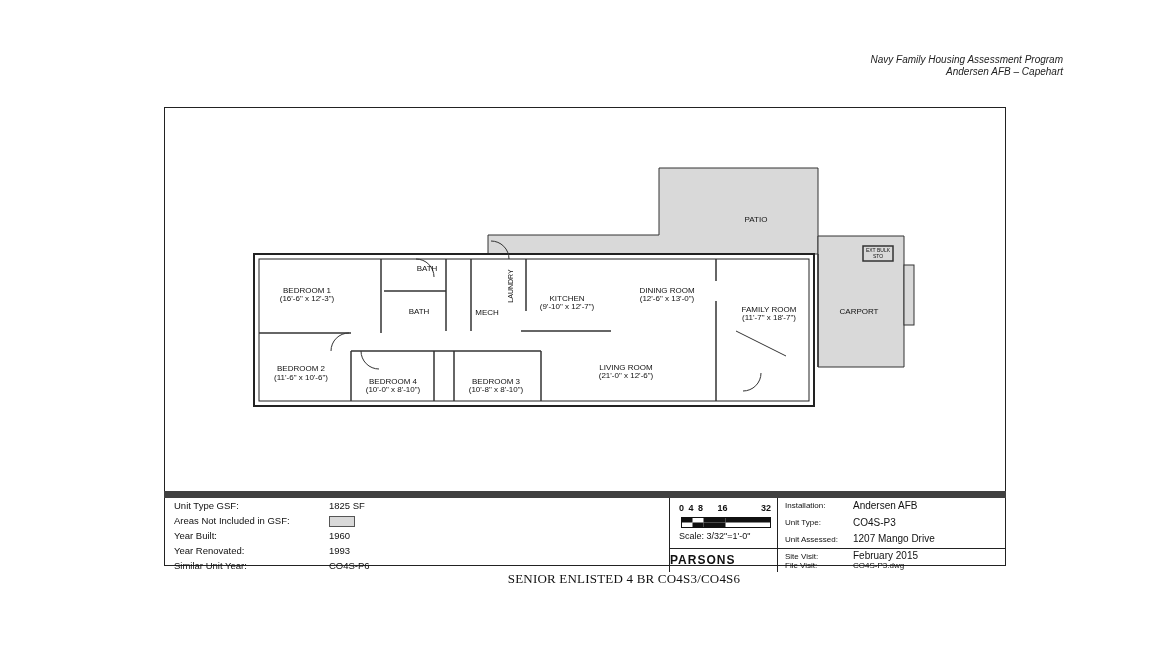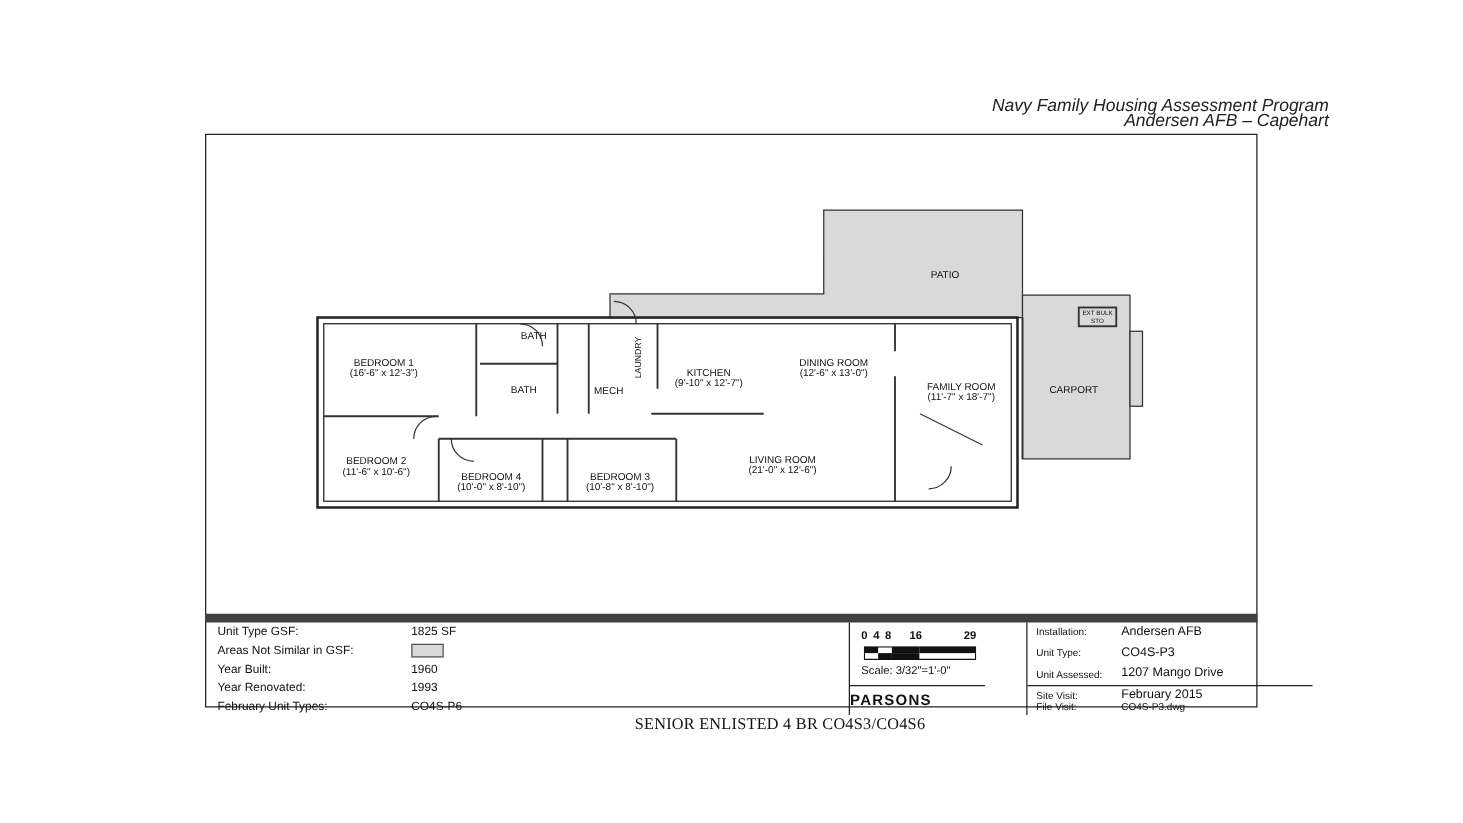--- a/index.html
+++ b/index.html
@@ -1,26 +1,26 @@
 <!DOCTYPE html>
 <html><head>
 <meta charset="utf-8">
 <style>
   html, body { margin:0; padding:0; background:#ffffff; }
   body { width:1170px; height:658px; position:relative; overflow:hidden; font-family:"Liberation Sans", sans-serif; color:#111; }
-  .hdr { position:absolute; right:107px; top:54px; text-align:right; font-style:italic; font-size:14px; line-height:12px; color:#222;margin-top:24px; }
+  .hdr { position:absolute; right:107px; top:54px; text-align:right; font-style:italic; font-size:10px; line-height:12px; color:#222; }
   .sheet { position:absolute; left:164px; top:107px; width:842px; height:459px; border:1px solid #222; box-sizing:border-box; }
   .plan { position:absolute; left:0; top:0; }
   .tb { position:absolute; left:164px; top:491px; width:842px; height:75px; border-top:7px solid #404040; box-sizing:border-box; font-size:9.5px; }
   .tb .left { position:absolute; left:0; top:0; width:505px; height:74px; }
   .tb .row { position:absolute; left:10px; height:15px; line-height:15px; }
   .tb .val { position:absolute; left:165px; height:15px; line-height:15px; }
   .swatch { display:inline-block; width:24px; height:9px; background:#d9d9d9; border:1px solid #555; vertical-align:middle; }
-  .tb .scale { position:absolute; left:505px; top:0; width:108px; height:74px; border-left:1px solid #222;margin-left:10px; }
-  .tb .right { position:absolute; left:613px; top:0; width:228px; height:74px; border-left:1px solid #222;margin-left:44px; }
+  .tb .scale { position:absolute; left:505px; top:0; width:108px; height:74px; border-left:1px solid #222; }
+  .tb .right { position:absolute; left:613px; top:0; width:228px; height:74px; border-left:1px solid #222; }
   .lbl-s { font-size:8px; }
   .val-s { font-size:10px; }
   .caption { position:absolute; left:0; width:1170px; top:571px; text-align:center; font-family:"Liberation Serif", serif; font-size:13px; letter-spacing:0.2px;padding-left:39px; }
   .roomtxt { font-family:"Liberation Sans", sans-serif; font-size:8px; fill:#111; text-anchor:middle; }
 </style>
 </head>
 <body>
 
 <div class="hdr">
   <div>Navy Family Housing Assessment Program</div>
@@ -95,37 +95,37 @@
       <text class="roomtxt" x="877" y="257" style="font-size:5px">STO</text>
       <text class="roomtxt" x="0" y="0" transform="translate(512,285) rotate(-90)" style="font-size:7px">LAUNDRY</text>
     </g>
   </svg>
 </div>
 
 <div class="tb">
   <div class="left">
     <div class="row" style="top:0">Unit Type GSF:</div>
     <div class="val" style="top:0">1825 SF</div>
-    <div class="row" style="top:15px">Areas Not Similar in GSF:</div>
+    <div class="row" style="top:15px">Areas Not Included in GSF:</div>
     <div class="val" style="top:15px"><span class="swatch"></span></div>
     <div class="row" style="top:30px">Year Built:</div>
     <div class="val" style="top:30px">1960</div>
     <div class="row" style="top:45px">Year Renovated:</div>
     <div class="val" style="top:45px">1993</div>
-    <div class="row" style="top:60px">February Unit Types:</div>
+    <div class="row" style="top:60px">Similar Unit Year:</div>
     <div class="val" style="top:60px">CO4S-P6</div>
   </div>
 
   <div class="scale">
     <div style="position:absolute;left:9px;top:5px;font-size:9px;font-weight:bold;width:92px;">
       <span>0</span>
       <span style="margin-left:2px">4</span>
       <span style="margin-left:2px">8</span>
       <span style="margin-left:12px">16</span>
-      <span style="position:absolute;right:0">29</span>
+      <span style="position:absolute;right:0">32</span>
     </div>
     <svg style="position:absolute;left:11px;top:19px" width="90" height="11">
       <rect x="0.5" y="0.5" width="89" height="10" fill="#fff" stroke="#111"></rect>
       <rect x="0.5" y="0.5" width="11" height="5" fill="#111"></rect>
       <rect x="11.5" y="5.5" width="11" height="5" fill="#111"></rect>
       <rect x="22.5" y="0.5" width="22" height="5" fill="#111"></rect>
       <rect x="22.5" y="5.5" width="22" height="5" fill="#111"></rect>
       <rect x="44.5" y="0.5" width="45" height="5" fill="#111"></rect>
     </svg>
     <div style="position:absolute;left:9px;top:33px;font-size:9px;">Scale: 3/32"=1'-0"</div>

